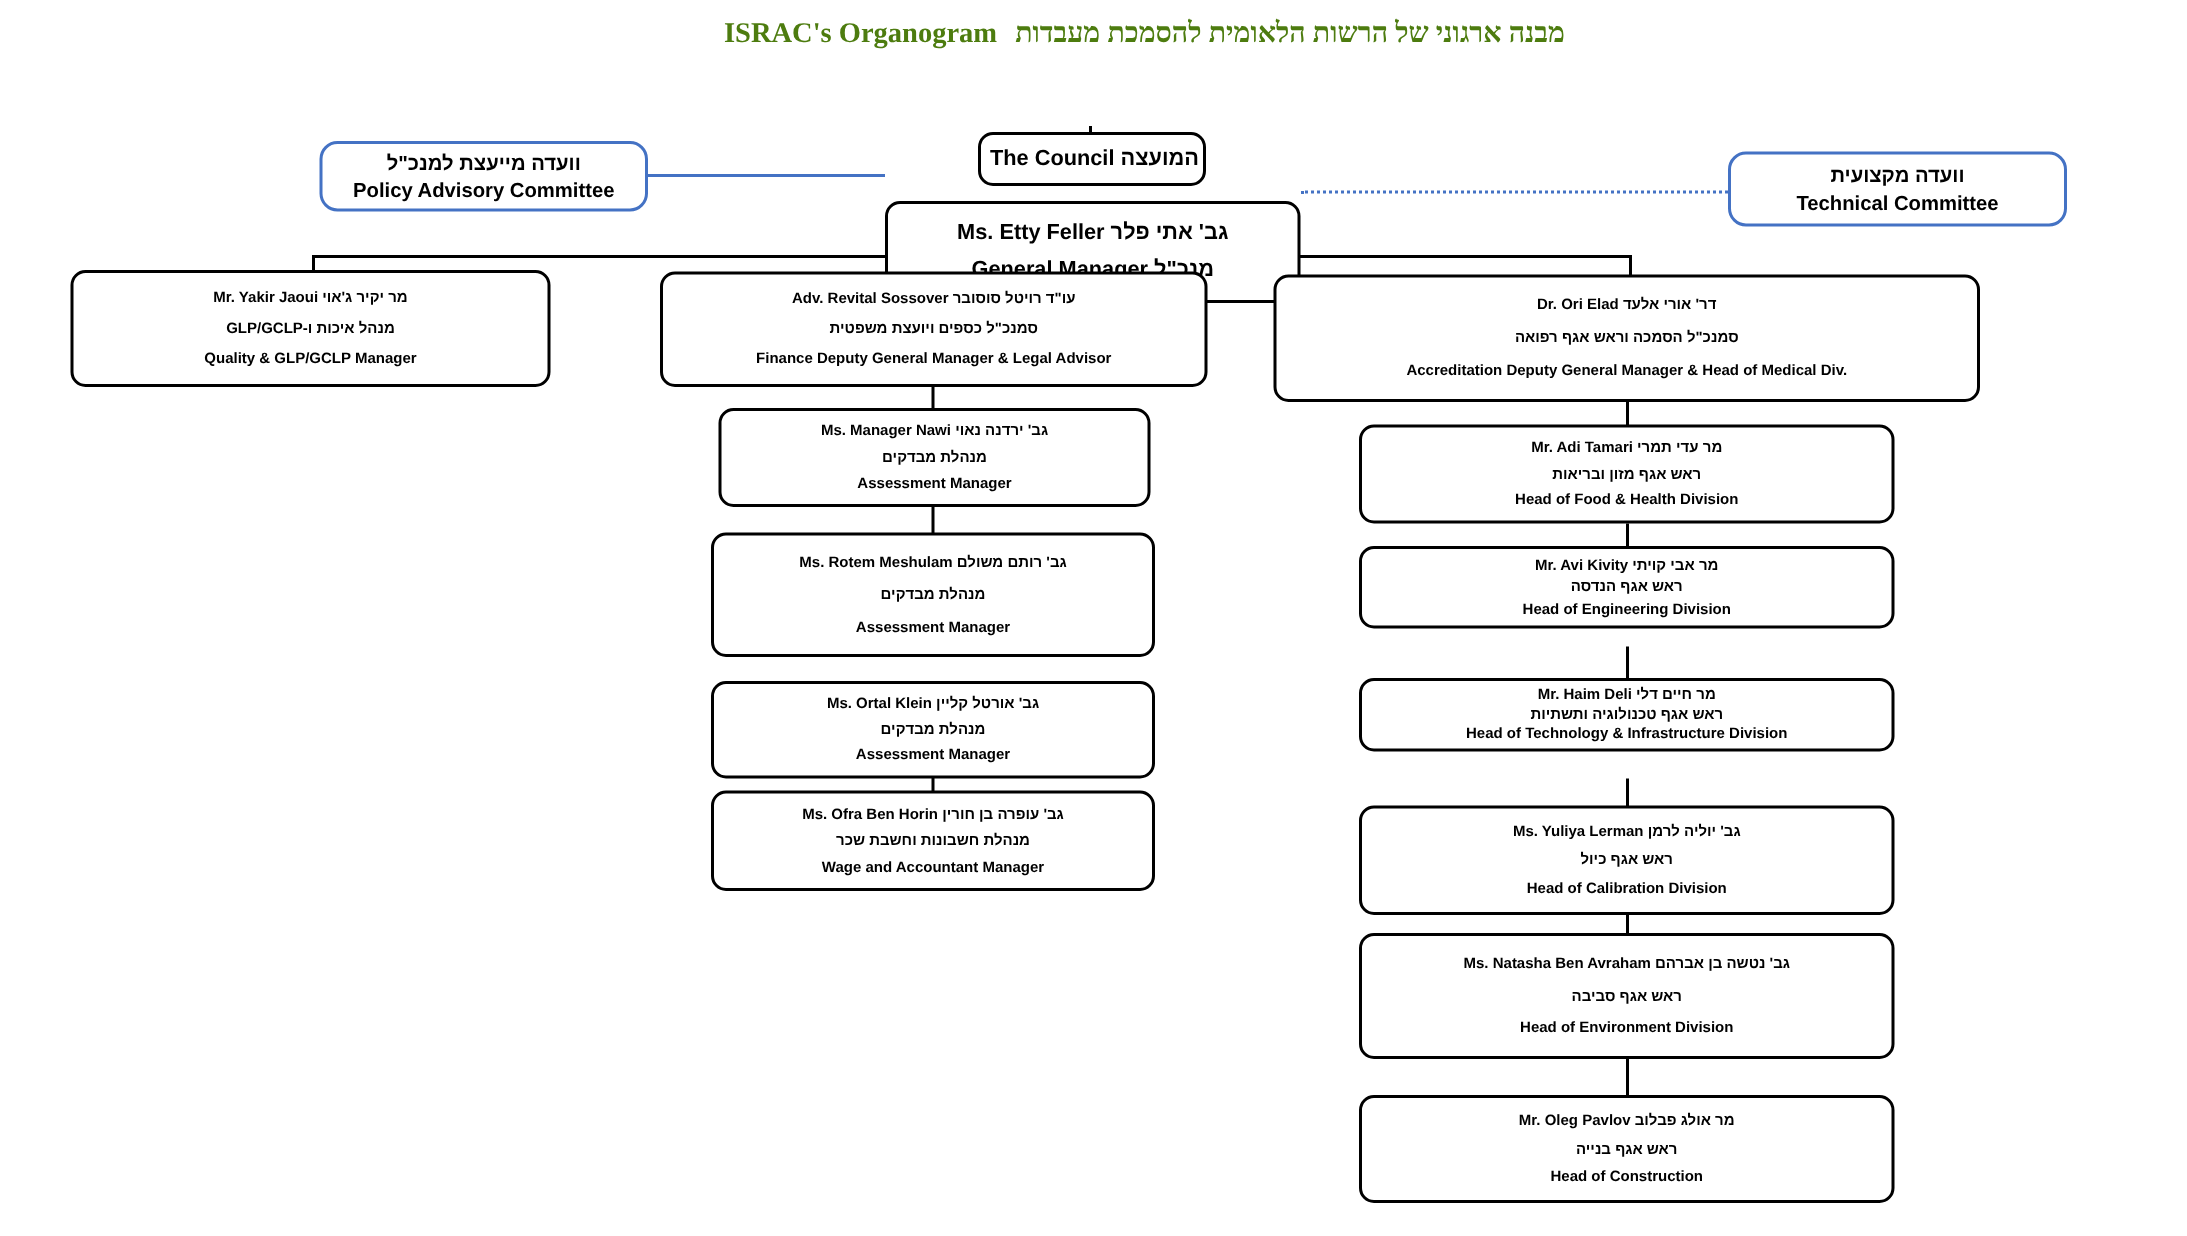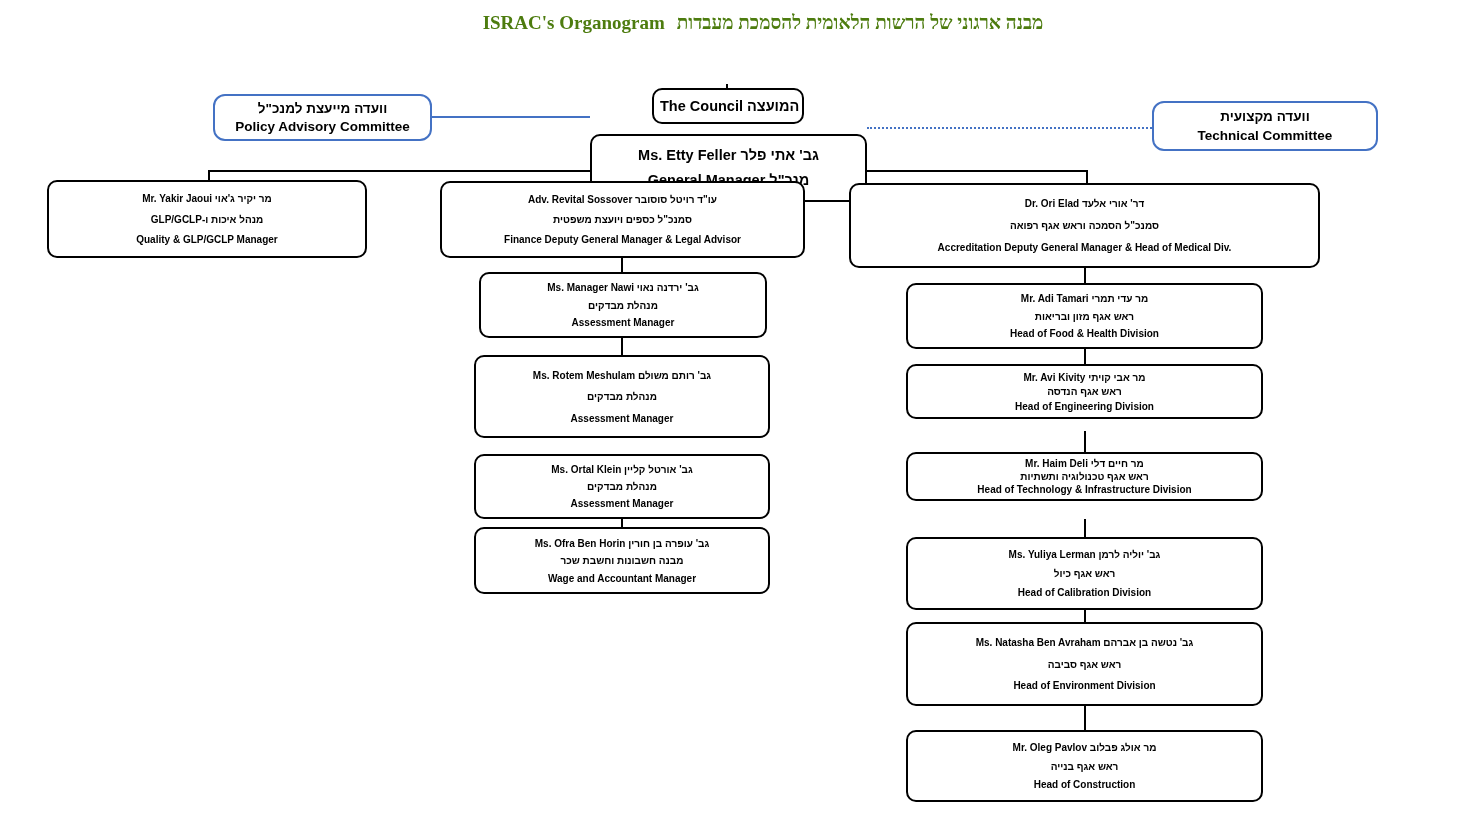--- a/index.html
+++ b/index.html
@@ -115,21 +115,21 @@
   </div>
 
   <div class="node" style="left:474px;top:454px;width:296px;height:65px">
     <div class="ln" dir="ltr">Ms. Ortal Klein גב' אורטל קליין</div>
     <div class="ln" dir="rtl">מנהלת מבדקים</div>
     <div class="ln" dir="ltr">Assessment Manager</div>
   </div>
 
   <div class="node" style="left:474px;top:527px;width:296px;height:67px">
     <div class="ln" dir="ltr">Ms. Ofra Ben Horin גב' עופרה בן חורין</div>
-    <div class="ln" dir="rtl">מבנה חשבונות וחשבת שכר</div>
+    <div class="ln" dir="rtl">מנהלת חשבונות וחשבת שכר</div>
     <div class="ln" dir="ltr">Wage and Accountant Manager</div>
   </div>
 
   <div class="node" style="left:906px;top:283px;width:357px;height:66px">
     <div class="ln" dir="ltr">Mr. Adi Tamari מר עדי תמרי</div>
     <div class="ln" dir="rtl">ראש אגף מזון ובריאות</div>
     <div class="ln" dir="ltr">Head of Food &amp; Health Division</div>
   </div>
 
   <div class="node" style="left:906px;top:364px;width:357px;height:55px">

